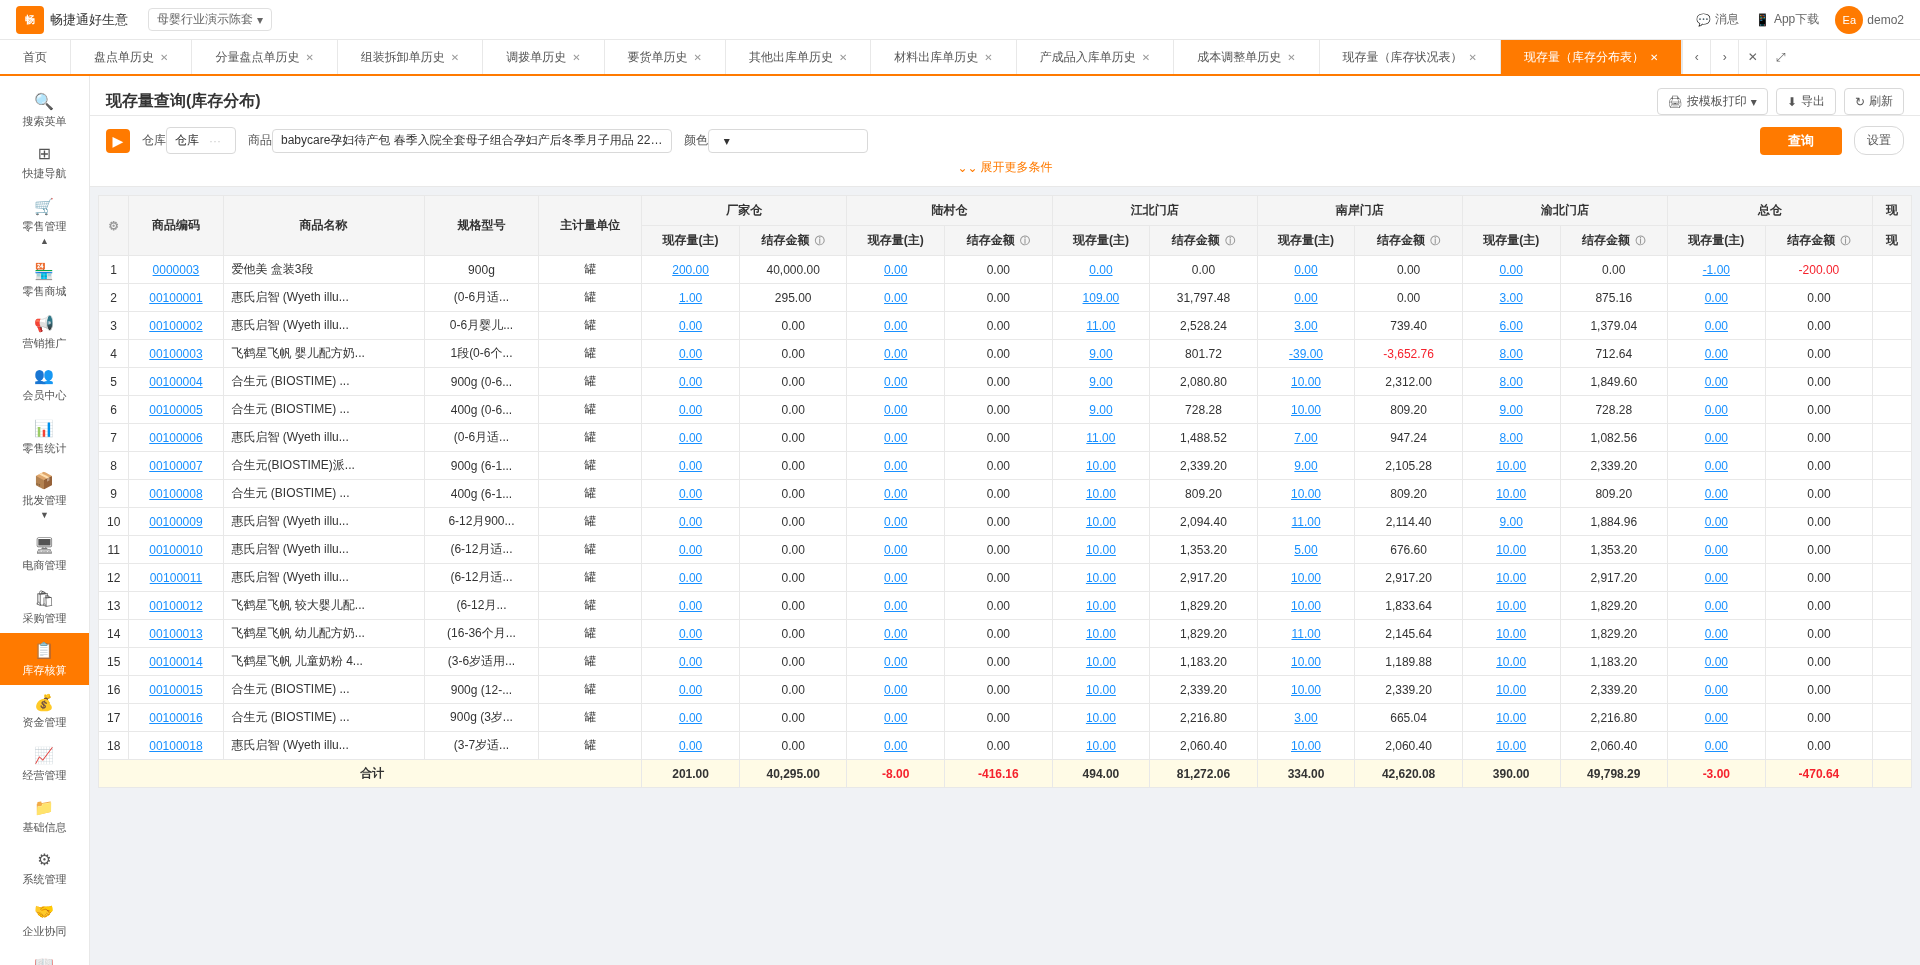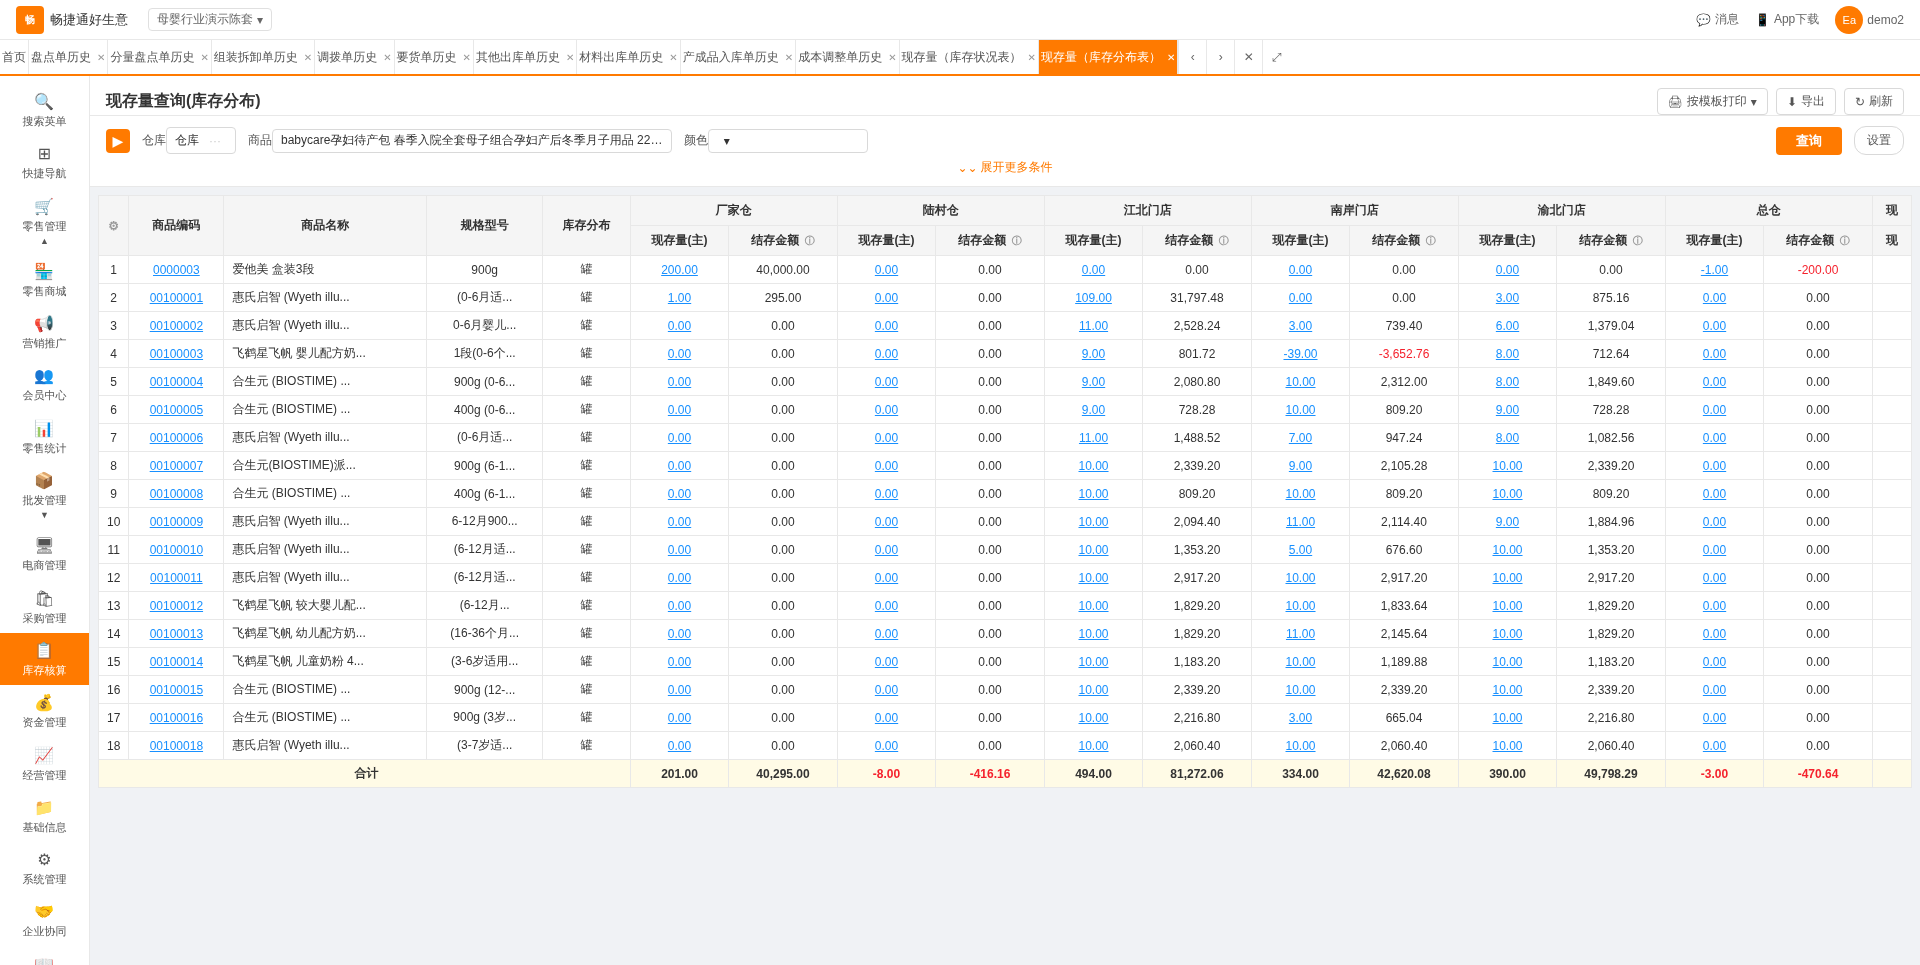--- a/index.html
+++ b/index.html
@@ -35,21 +35,21 @@
       background: #fff;
       display: flex;
       align-items: center;
       border-bottom: 2px solid #ff7a00;
       z-index: 99;
       overflow: hidden;
     }
     .tab-item {
       display: flex;
       align-items: center;
-      padding: 0 2px;
+      padding: 0 23px;
       height: 36px;
       font-size: 12px;
       color: #555;
       cursor: pointer;
       white-space: nowrap;
       border-right: 1px solid #e8e8e8;
       gap: 4px;
       flex-shrink: 0;
     }
     .tab-item.home { background: #fff; font-weight: normal; }
@@ -126,21 +126,21 @@
     }
     .filter-input-wide {
       border: 1px solid #d9d9d9; border-radius: 4px; padding: 4px 8px;
       font-size: 12px; color: #333; min-width: 300px;
     }
     .filter-color-input {
       border: 1px solid #d9d9d9; border-radius: 4px; padding: 4px 8px;
       font-size: 12px; color: #333; min-width: 200px; cursor: pointer;
     }
     .expand-btn { color: #ff7a00; cursor: pointer; display: flex; align-items: center; gap: 3px; font-size: 12px; }
-    .query-btn { background: #ff7a00; color: #fff; border: none; border-radius: 4px; padding: 5px 20px; cursor: pointer; font-size: 13px; font-weight: bold; }
+    .query-btn { background: #ff7a00; color: #fff; border: none; border-radius: 4px; padding: 5px 28px; cursor: pointer; font-size: 13px; font-weight: bold; }
     .setting-btn { background: #fff; color: #555; border: 1px solid #d9d9d9; border-radius: 12px; padding: 5px 12px; cursor: pointer; font-size: 12px; }
     .filter-row { display: flex; align-items: center; gap: 12px; width: 100%; }
     .expand-row { display: flex; align-items: center; justify-content: center; width: 100%; margin-top: 4px; }
     .dots { color: #ccc; margin: 0 6px; }
 
     
     .table-area {
       flex: 1;
       overflow: auto;
       padding: 8px;
@@ -361,21 +361,21 @@
     </div>
 
     <div class="table-area">
       <table class="data-table">
         <thead>
           <tr>
             <th rowspan="2" class="col-num"><span class="gear-icon">⚙</span></th>
             <th rowspan="2">商品编码</th>
             <th rowspan="2">商品名称</th>
             <th rowspan="2">规格型号</th>
-            <th rowspan="2">库存分布</th>
+            <th rowspan="2">主计量单位</th>
             <th colspan="2" class="group-header">厂家仓</th>
             <th colspan="2" class="group-header">陆村仓</th>
             <th colspan="2" class="group-header">江北门店</th>
             <th colspan="2" class="group-header">南岸门店</th>
             <th colspan="2" class="group-header">渝北门店</th>
             <th colspan="2" class="group-header">总仓</th>
             <th colspan="2" class="group-header">现</th>
           </tr>
           <tr>
             <th>现存量(主)</th>

